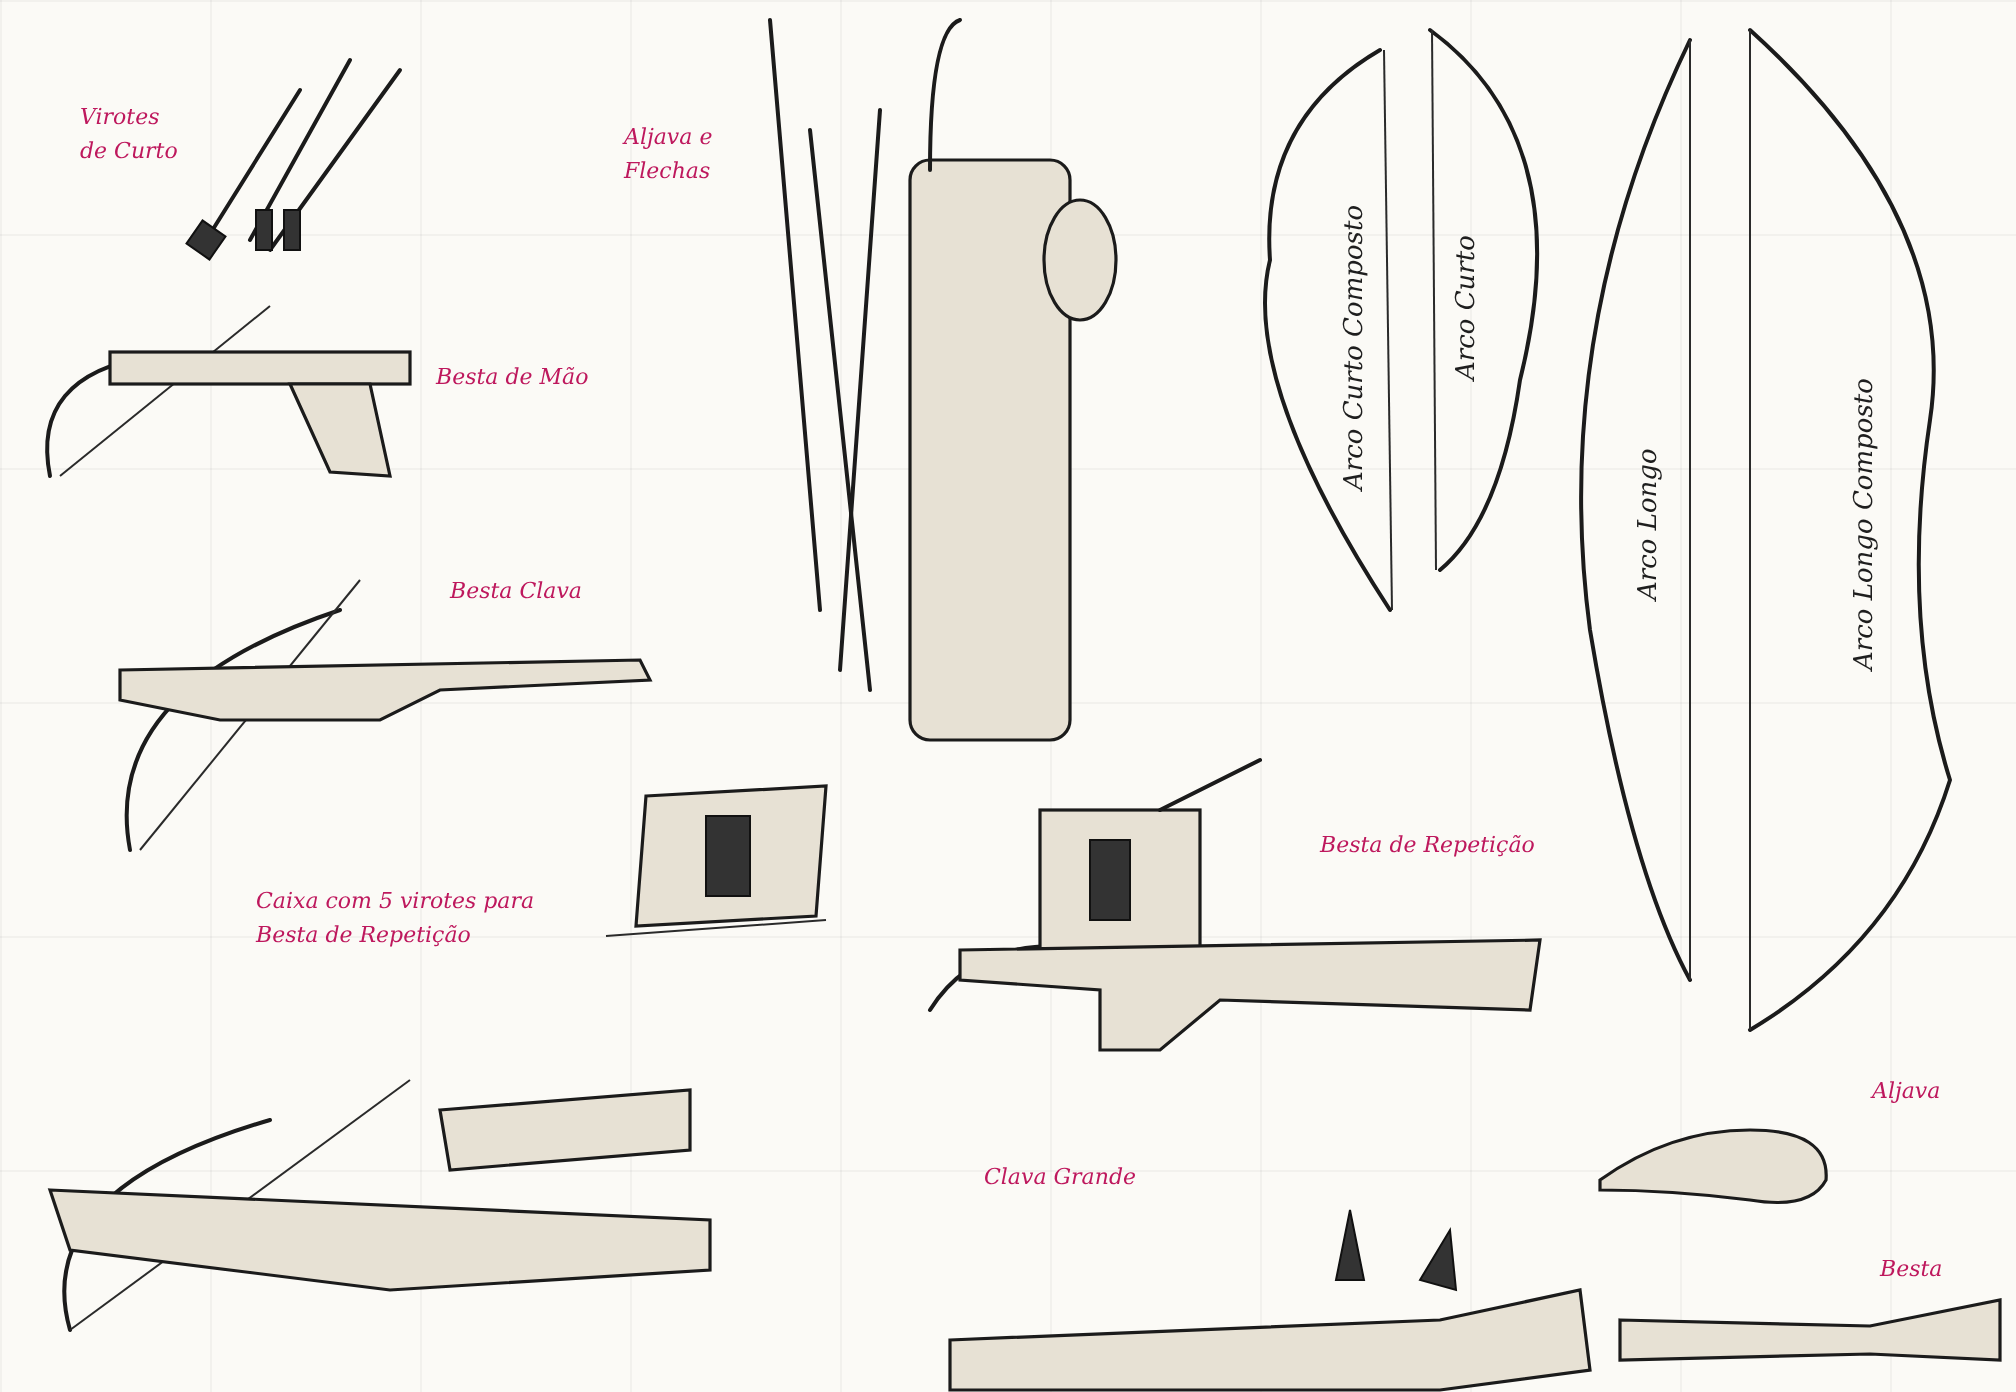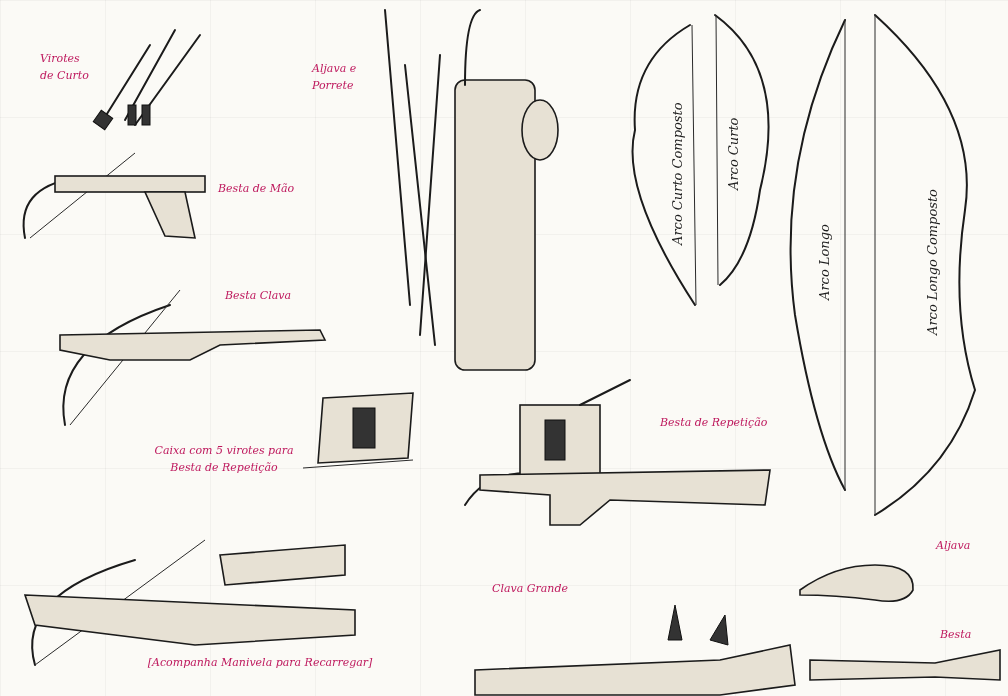--- a/index.html
+++ b/index.html
@@ -1,19 +1,19 @@
 <!DOCTYPE html>
 <html><head>
 <meta charset="utf-8">
 <style>
   html,body{margin:0;padding:0;}
   body{width:1008px;height:696px;background:#fbfaf6;position:relative;overflow:hidden;font-family:"DejaVu Serif",serif;}
   .grid{position:absolute;inset:0;background-image:linear-gradient(to right,rgba(0,0,0,0.035) 1px,transparent 1px),linear-gradient(to bottom,rgba(0,0,0,0.035) 1px,transparent 1px);background-size:105px 117px;}
   .label{position:absolute;font-family:"DejaVu Serif",serif;font-style:italic;font-size:11px;color:#be185d;line-height:17px;white-space:nowrap;}
-  .label.center{text-align:center;}
+  .label.center{text-align:left;}
   .vlabel{position:absolute;font-family:"DejaVu Serif",serif;font-style:italic;font-size:13px;color:#1e1e1e;white-space:nowrap;transform:rotate(-90deg);transform-origin:left top;}
   svg.art{position:absolute;overflow:visible;}
   .ink{stroke:#1b1b1b;fill:none;stroke-width:2;stroke-linecap:round;stroke-linejoin:round;}
   .ink-thin{stroke:#2a2a2a;fill:none;stroke-width:1;}
   .wood{fill:#e7e1d4;stroke:#1b1b1b;stroke-width:1.6;}
   .dark{fill:#333;stroke:#111;stroke-width:1;}
 </style>
 </head>
 <body>
 
@@ -57,34 +57,33 @@
   <div>Besta de Repetição</div>
 </div>
 
 <svg class="art" style="left:15px;top:535px" width="340" height="140">
   <path class="ink" d="M20 130 Q0 60 120 25"></path>
   <line class="ink-thin" x1="20" y1="130" x2="190" y2="5"></line>
   <path class="wood" d="M10 60 L340 75 L340 100 L180 110 L20 90 Z"></path>
   <path class="wood" d="M205 20 L330 10 L330 40 L210 50 Z"></path>
 </svg>
 <div class="label center" style="left:130px;top:654px;width:260px">
-  <div>[Acompanha Manivela para Recarregar]</div>
 </div>
 
 <svg class="art" style="left:365px;top:5px" width="200" height="370">
   <line class="ink" x1="20" y1="5" x2="45" y2="300"></line>
   <line class="ink" x1="40" y1="60" x2="70" y2="340"></line>
   <line class="ink" x1="75" y1="50" x2="55" y2="330"></line>
   <rect class="wood" x="90" y="75" width="80" height="290" rx="10"></rect>
   <ellipse class="wood" cx="175" cy="125" rx="18" ry="30"></ellipse>
   <path class="ink" d="M100 80 Q100 10 115 5"></path>
 </svg>
 <div class="label" style="left:312px;top:60px">
   <div>Aljava e</div>
-  <div>Porrete</div>
+  <div>Flechas</div>
 </div>
 
 <svg class="art" style="left:460px;top:375px" width="320" height="160">
   <path class="ink" d="M5 130 Q30 90 90 100"></path>
   <rect class="wood" x="60" y="30" width="80" height="70"></rect>
   <rect class="dark" x="85" y="45" width="20" height="40"></rect>
   <path class="wood" d="M20 100 L310 95 L305 130 L150 125 L120 150 L90 150 L90 120 L20 115 Z"></path>
   <line class="ink" x1="120" y1="30" x2="170" y2="5"></line>
 </svg>
 <div class="label" style="left:660px;top:414px">Besta de Repetição</div>

